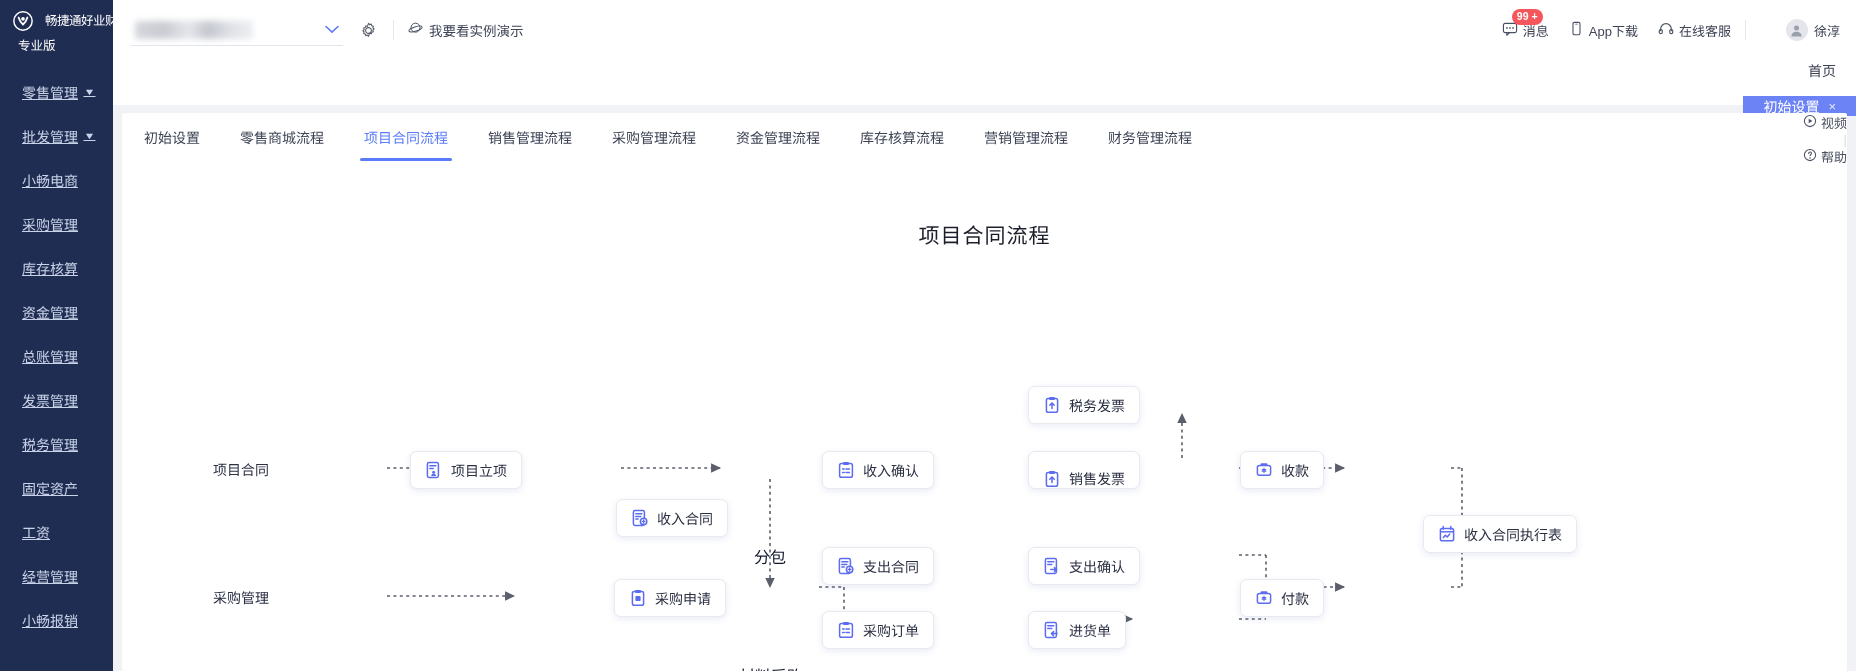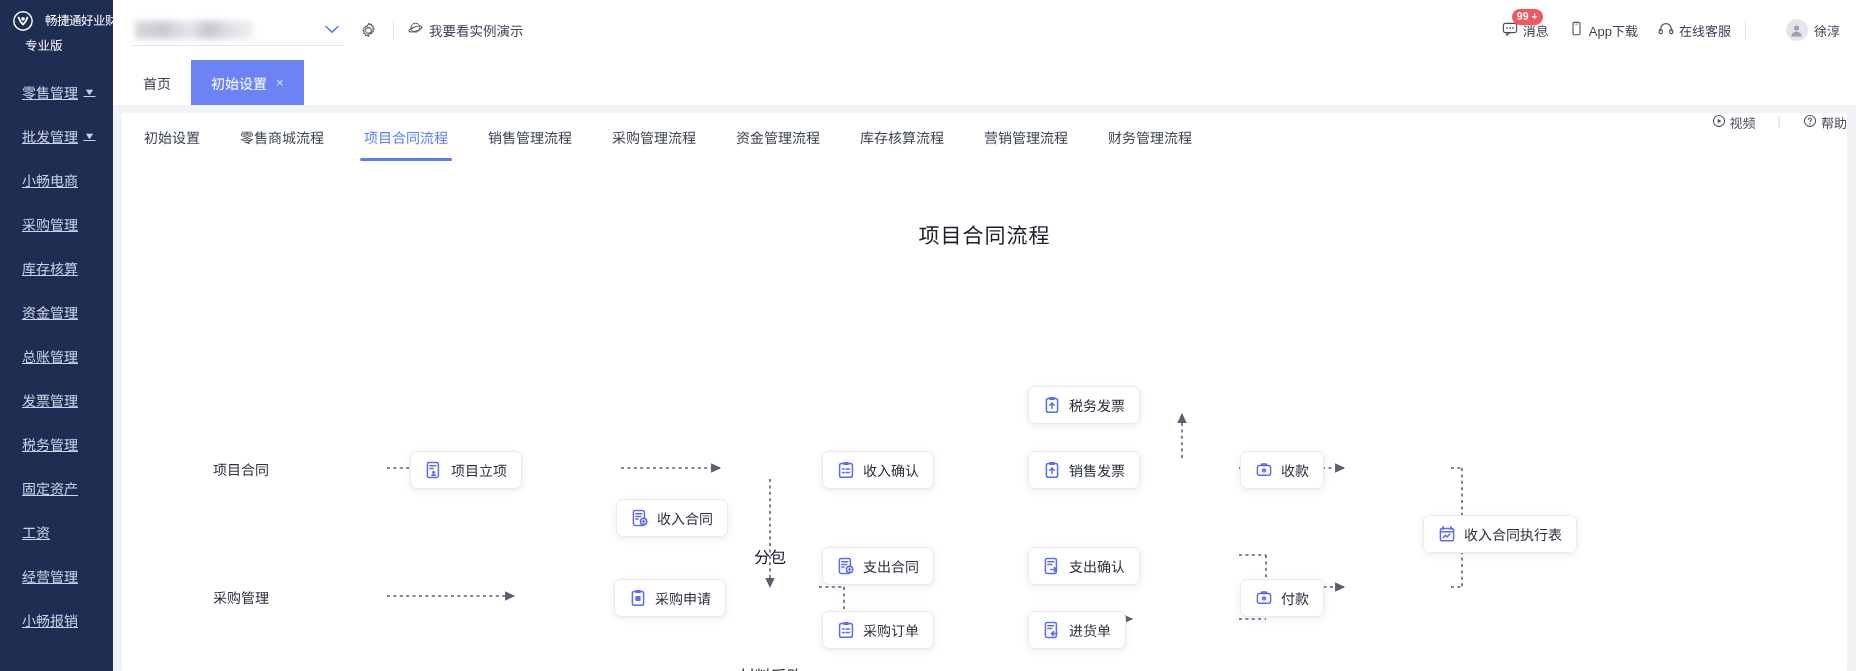--- a/index.html
+++ b/index.html
@@ -19,21 +19,21 @@
   .logo-box { height: 60px; padding: 10px 0 0 12px; position: relative; }
   .logo-row { display: flex; align-items: flex-start; gap: 11px; }
   .logo-mark {
     width: 22px; height: 22px; flex: 0 0 22px; position: relative;
   }
   .logo-mark svg { display: block; }
   .logo-text {
     color: #ffffff; font-size: 12.5px; letter-spacing: -0.5px; white-space: nowrap;
   }
   .logo-sub {
-    color: #ffffff; font-size: 12.5px; margin-top: 3px; margin-left: 13px;
+    color: #ffffff; font-size: 12.5px; margin-top: 3px; margin-left: 6px;
   }
   .nav { margin-top: 10px; }
   .nav-item {
     height: 44px; display: flex; align-items: center; padding-left: 22px;
     color: #c9d2e8; font-size: 14px; cursor: pointer; position: relative;
     white-space: nowrap;
     text-decoration: underline;
   }
   .nav-caret {
     margin-left: 7px; font-size: 9px; color: #c9d2e8; line-height: 1;
@@ -88,21 +88,21 @@
     display: flex; align-items: center; justify-content: center; color: #9aa0ad;
     margin-left: 26px;
   }
   .user-name {
     font-size: 13px; color: #3e4456; margin-left: 6px; white-space: nowrap;
   }
 
   
   .tabstrip {
     height: 45px; background: #ffffff; display: flex; align-items: flex-end;
-    padding-left: 10px; gap: 0; position: relative;
+    padding-left: 10px; gap: 16px; position: relative; flex-direction: column;
   }
   .btab {
     height: 45px; display: flex; align-items: center; justify-content: center;
     padding: 0 20px; font-size: 14px; color: #3e4456; cursor: pointer;
     white-space: nowrap;
   }
   .btab.active { background: #6b83f5; color: #ffffff; }
   .btab .tab-close {
     margin-left: 9px; font-size: 13px; color: #e7ecfd; line-height: 1;
   }
@@ -124,21 +124,21 @@
     position: relative; height: 48px; display: flex; align-items: center;
     white-space: nowrap;
   }
   .stab.active { color: #5b7cfa; }
   .stab.active::after {
     content: ""; position: absolute; left: -4px; right: -4px; bottom: 0;
     height: 3px; background: #5b7cfa; border-radius: 2px;
   }
   .subtabs-right {
     position: absolute; right: 0px; top: 0; height: 48px; display: flex;
-    align-items: flex-start; font-size: 13px; color: #4b5160; gap: 22px;
+    align-items: flex-end; font-size: 13px; color: #4b5160; gap: 0; flex-direction: column;
   }
   .srl { display: flex; align-items: center; gap: 4px; cursor: pointer; white-space: nowrap; }
   .srl-div { color: #d8dbe2; }
 
   
   .flow { position: relative; width: 100%; height: 505px; }
   .flow-title {
     position: absolute; left: 0; right: 0; top: 58px; text-align: center;
     font-size: 21px; color: #1c1f2b; letter-spacing: 1px;
   }
@@ -418,21 +418,21 @@
               <div class="node" style="left: 700px; top: 290px;">
                 <span style="display: flex;">
                   <svg class="nicon" viewBox="0 0 18 18">
                     <rect x="2.6" y="2.6" width="12.8" height="13.6" rx="1.8" fill="none" stroke="#5b6cf0" stroke-width="1.5"></rect>
                     <rect x="6" y="1" width="6" height="3" rx="1.2" fill="#5b6cf0"></rect>
                     <path d="M5.6 8h1.6M9 8h3.4M5.6 11.4h1.6M9 11.4h3.4" fill="none" stroke="#5b6cf0" stroke-width="1.5" stroke-linecap="round"></path>
                   </svg>
                 </span>
                 <span>收入确认</span>
               </div>
-              <div class="node" style="left: 906px; top: 290px;">
+              <div class="node" style="left: 906px; top: 290px; align-items: flex-end;">
                 <span style="display: flex;">
                   <svg class="nicon" viewBox="0 0 18 18">
                     <rect x="3.4" y="2.6" width="11.2" height="13.6" rx="1.8" fill="none" stroke="#5b6cf0" stroke-width="1.5"></rect>
                     <rect x="6" y="1" width="6" height="3" rx="1.2" fill="#5b6cf0"></rect>
                     <path d="M9 12.6V7.2M6.8 9.2L9 6.9l2.2 2.3" fill="none" stroke="#5b6cf0" stroke-width="1.5" stroke-linecap="round" stroke-linejoin="round"></path>
                   </svg>
                 </span>
                 <span>销售发票</span>
               </div>
               <div class="node" style="left: 906px; top: 225px;">

